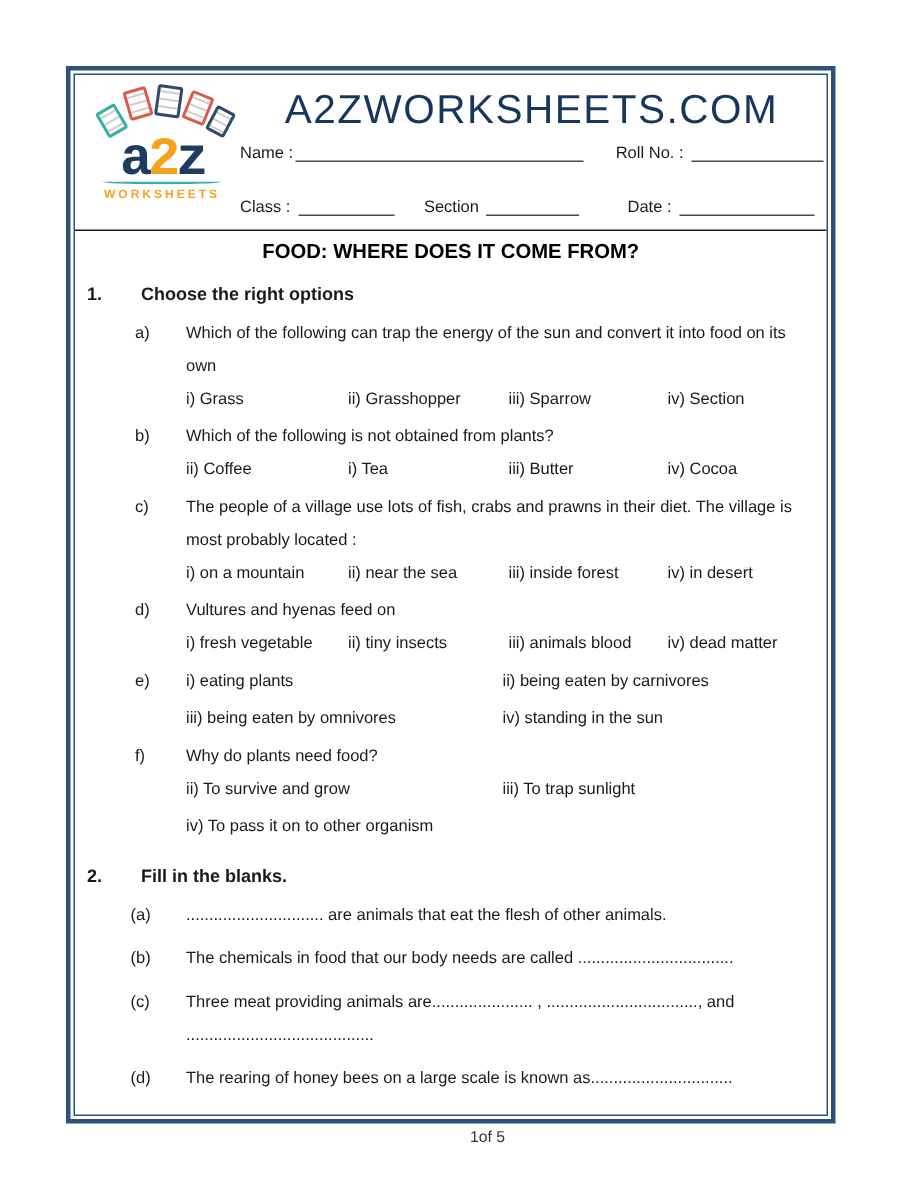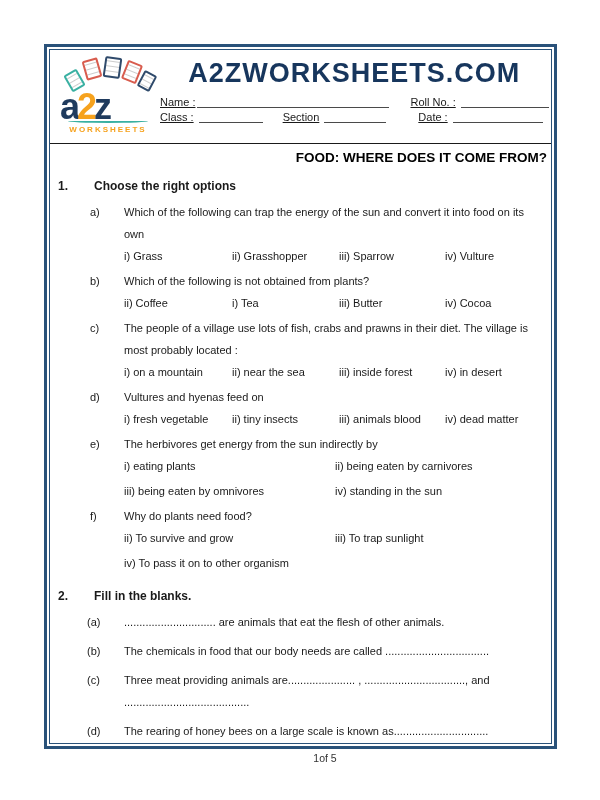--- a/index.html
+++ b/index.html
@@ -31,56 +31,56 @@
     background-image:linear-gradient(#cccccc 1px, transparent 1px);
     background-size:100% 5px; background-position:0 7px;
   }
   .p1 { left:24px; top:1px;  width:16px; height:20px; border:2px solid #d85c4e; transform:rotate(-16deg); }
   .p2 { left:44px; top:-1px; width:17px; height:21px; border:2px solid #2f4a6b; transform:rotate(8deg); }
   .p3 { left:64px; top:4px;  width:16px; height:20px; border:2px solid #d85c4e; transform:rotate(22deg); }
   .p4 { left:7px;  top:13px; width:15px; height:19px; border:2px solid #3ab0a2; transform:rotate(-30deg); }
   .p5 { left:80px; top:14px; width:14px; height:18px; border:2px solid #2f4a6b; transform:rotate(28deg); }
   .a2z {
     position:absolute; bottom:10px; left:0; width:100%;
-    text-align:left; font-size:36px; font-weight:bold;
+    text-align:center; font-size:36px; font-weight:bold;
     letter-spacing:-3px; line-height:34px; color:#1f3b5e;
-    font-family:Liberation Sans, sans-serif;
+    font-family:Liberation Mono, monospace;
   }
   .a2z .two { color:#f6a21d; }
   .swoosh {
     position:absolute; bottom:11px; left:8px; width:80px; height:4px;
     border-bottom:2px solid #3ab0a2; border-radius:50%;
   }
   .logo-sub {
     position:absolute; bottom:0; left:0; width:100%;
     text-align:center; font-size:8px; font-weight:bold;
     letter-spacing:2px; color:#f6a21d;
   }
   .head-right { flex:1; padding-left:4px; }
   .brand {
-    text-align:center; color:#17365d; font-weight:bold;
+    text-align:center; color:#17365d; font-weight:normal;
     font-size:27px; letter-spacing:1px; margin-top:1px; line-height:28px;
     font-family:"Liberation Sans", sans-serif;
   }
-  .frow { display:flex; align-items:flex-end; font-size:11px; color:#1a1a1a;text-decoration:underline; }
+  .frow { display:flex; align-items:flex-end; font-size:11px; color:#1a1a1a; }
   .frow1 { margin-top:9px; }
-  .frow2 { margin-top:3px; }
+  .frow2 { margin-top:24px; }
   .blank { display:inline-block; border-bottom:1px solid #4a4a4a; height:12px; }
   .b-name { width:192px; }
   .b-roll { width:88px; }
   .b-class { width:64px; }
   .b-section { width:62px; }
   .b-date { width:90px; }
   .lbl { white-space:nowrap; }
   .ml14 { margin-left:21px; } .ml20 { margin-left:20px; } .ml32 { margin-left:32px; }
   .ml5 { margin-left:5px; } .ml2 { margin-left:2px; }
   
   .separator { border-top:1px solid #1a1a1a; margin:9px -4px 0 -4px; }
   .wtitle {
-    text-align:right; font-weight:bold; font-size:13.5px;
+    text-align:center; font-weight:bold; font-size:13.5px;
     margin-top:5px; color:#000; line-height:18px;
   }
   .sechead { display:flex; font-weight:bold; font-size:12px; margin:10px 0 6px 0; line-height:18px; }
   .secnum { width:40px; padding-left:4px; flex-shrink:0; }
   .q { display:flex; margin:0 4px 0 36px; font-size:11px; }
   .qletter { width:34px; flex-shrink:0; line-height:22px; }
   .qbody { flex:1; padding-right:2px; }
   .qtext { line-height:22px; }
   .opts { display:grid; line-height:22px; margin:0 0 3px 0; row-gap:3px; font-size:11px; }
   .cols4 { grid-template-columns:108px 107px 106px auto; }
@@ -138,21 +138,21 @@
     </div>
 
     <div class="q">
       <span class="qletter">a)</span>
       <div class="qbody">
         <div class="qtext">Which of the following can trap the energy of the sun and convert it into food on its own</div>
         <div class="opts cols4">
           <span>i) Grass</span>
           <span>ii) Grasshopper</span>
           <span>iii) Sparrow</span>
-          <span>iv) Vulture</span>
+          <span>iv) Section</span>
         </div>
       </div>
     </div>
 
     <div class="q">
       <span class="qletter">b)</span>
       <div class="qbody">
         <div class="qtext">Which of the following is not obtained from plants?</div>
         <div class="opts cols4">
           <span>ii) Coffee</span>
@@ -185,21 +185,20 @@
           <span>ii) tiny insects</span>
           <span>iii) animals blood</span>
           <span>iv) dead matter</span>
         </div>
       </div>
     </div>
 
     <div class="q">
       <span class="qletter">e)</span>
       <div class="qbody">
-        <div class="qtext">The herbivores get energy from the sun indirectly by</div>
         <div class="opts cols2">
           <span>i) eating plants</span>
           <span>ii) being eaten by carnivores</span>
           <span>iii) being eaten by omnivores</span>
           <span>iv) standing in the sun</span>
         </div>
       </div>
     </div>
 
     <div class="q">

